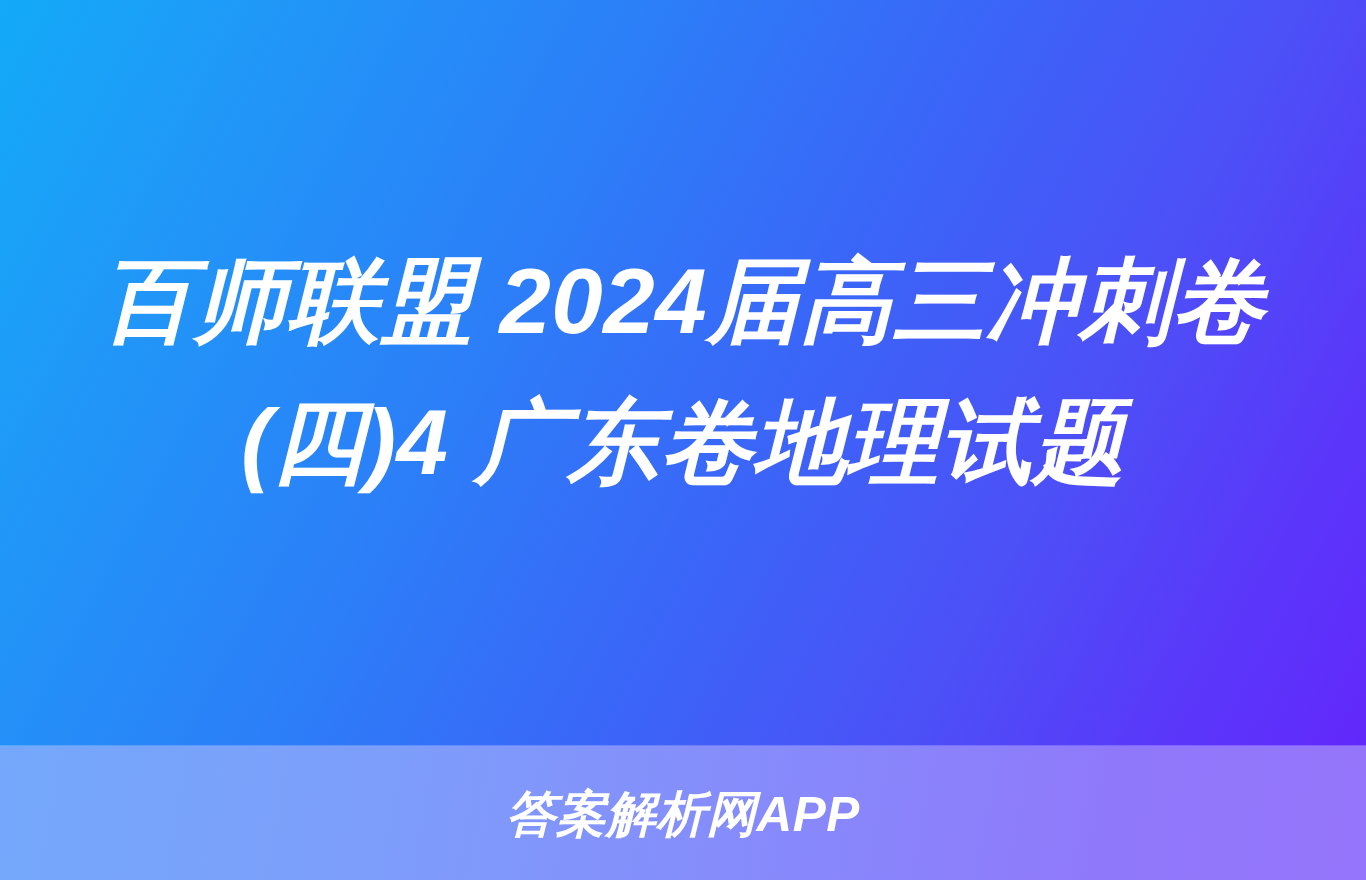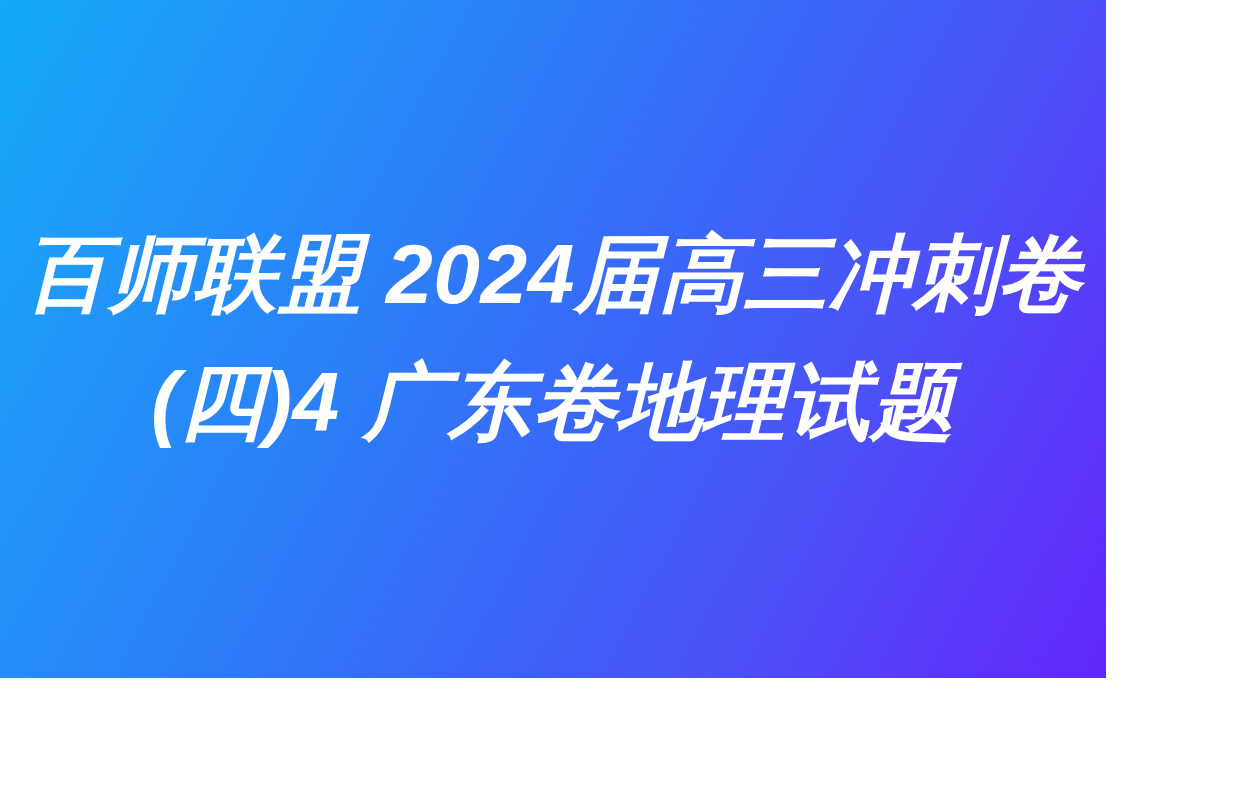--- a/index.html
+++ b/index.html
@@ -7,21 +7,21 @@
     margin: 0;
     padding: 0;
     background: #ffffff;
   }
   body {
     font-family: "Liberation Sans", "DejaVu Sans", sans-serif;
   }
 
   .poster {
     position: relative;
-    width: 1106px;
+    width: 1242px;
     height: 800px;
     overflow: hidden;
     display: flex;
     flex-direction: column;
   }
 
   
   .hero {
     position: relative;
     width: 100%;
@@ -87,14 +87,17 @@
 </style>
 </head>
 <body>
 
 <div class="poster">
 
   <section class="hero">
     <h1 class="hero-title">百师联盟 2024届高三冲刺卷(四)4 广东卷地理试题</h1>
   </section>
 
+  <footer class="footer-band">
+    <div class="watermark">答案解析网APP</div>
+  </footer>
 
 </div>
 
 </body></html>

